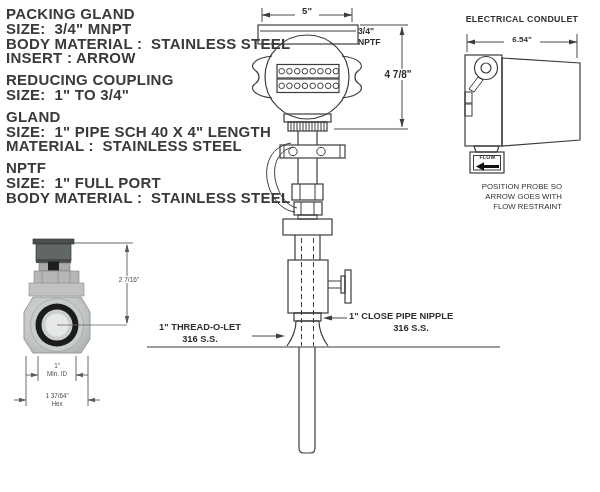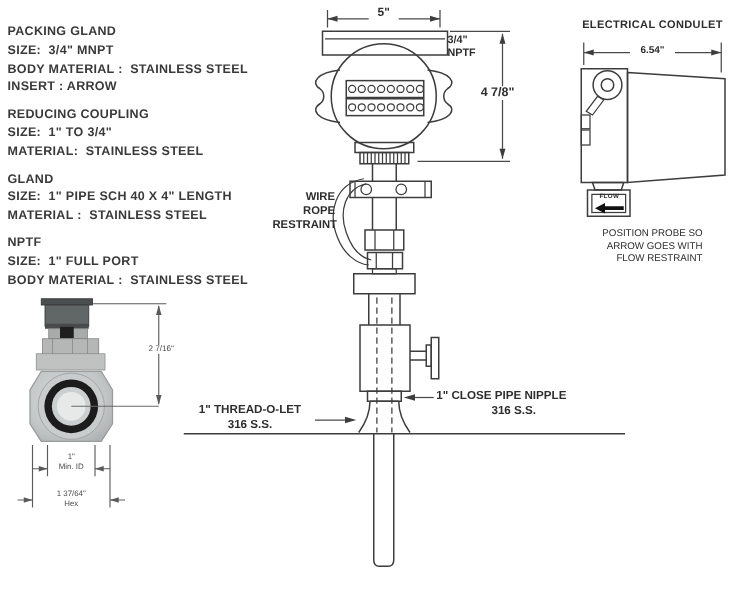--- a/index.html
+++ b/index.html
@@ -1,22 +1,22 @@
 <!DOCTYPE html>
 <html><head>
 <meta charset="utf-8">
 <style>
   html,body{margin:0;padding:0;background:#fff;}
   .stage{
     position:relative;width:600px;height:492px;background:#ffffff;overflow:hidden;
     font-family:"Liberation Sans", sans-serif;color:#2e2e2e;
   }
   .lbl{position:absolute;white-space:nowrap;color:#2e2e2e;}
-  .spec{position:absolute;left:6px;top:7px;font-size:10px;font-weight:700;
-        letter-spacing:.25px;color:#3a3a3a;margin-top:12px;}
+  .spec{position:absolute;left:6px;top:7px;font-size:15px;font-weight:700;
+        letter-spacing:.25px;color:#3a3a3a;}
   .spec .blk{margin-bottom:7px;}
   .spec .ln{line-height:14.8px;white-space:pre;}
   .dimtxt{background:#fff;text-align:center;}
   svg{position:absolute;left:0;top:0;}
   .c{stroke:#3d3d3d;fill:none;stroke-width:1.2;}
   .cthin{stroke:#3d3d3d;fill:none;stroke-width:1;}
   .cfill{fill:#3d3d3d;stroke:none;}
   .dim{stroke:#4a4a4a;fill:none;stroke-width:1;}
   .vdim{stroke:#5a5a5a;fill:none;stroke-width:.9;}
   .vdimf{fill:#5a5a5a;stroke:none;}
@@ -181,46 +181,40 @@
   <div class="spec">
     <div class="blk">
       <div class="ln">PACKING GLAND</div>
       <div class="ln">SIZE:  3/4" MNPT</div>
       <div class="ln">BODY MATERIAL :  STAINLESS STEEL</div>
       <div class="ln">INSERT : ARROW</div>
     </div>
     <div class="blk">
       <div class="ln">REDUCING COUPLING</div>
       <div class="ln">SIZE:  1" TO 3/4"</div>
-      <div class="ln">MATERIAL:  STAINLESS STEEL</div>
     </div>
     <div class="blk">
       <div class="ln">GLAND</div>
       <div class="ln">SIZE:  1" PIPE SCH 40 X 4" LENGTH</div>
       <div class="ln">MATERIAL :  STAINLESS STEEL</div>
     </div>
     <div class="blk">
       <div class="ln">NPTF</div>
       <div class="ln">SIZE:  1" FULL PORT</div>
       <div class="ln">BODY MATERIAL :  STAINLESS STEEL</div>
     </div>
   </div>
 
   <div class="lbl dimtxt" style="left:295px;top:5px;width:24px;font-size:9.5px;font-weight:700;">5"</div>
 
   <div class="lbl" style="left:358px;top:26px;font-size:8.6px;font-weight:700;">3/4"</div>
   <div class="lbl" style="left:358px;top:37px;font-size:8.6px;font-weight:700;">NPTF</div>
 
   <div class="lbl dimtxt" style="left:378px;top:69px;width:40px;font-size:10px;font-weight:700;">4 7/8"</div>
 
-  <div class="lbl" style="left:218px;top:152px;width:50px;text-align:right;font-size:9px;font-weight:600;line-height:11px;white-space:normal;">
-    <div>WIRE</div>
-    <div>ROPE</div>
-    <div>RESTRAINT</div>
-  </div>
 
   <div class="lbl" style="left:349px;top:310px;width:124px;font-size:9.3px;font-weight:600;line-height:12px;">
     <div>1" CLOSE PIPE NIPPLE</div>
     <div style="text-align:center;">316 S.S.</div>
   </div>
 
   <div class="lbl" style="left:148px;top:321px;width:104px;text-align:center;font-size:9.3px;font-weight:600;line-height:12px;">
     <div>1" THREAD-O-LET</div>
     <div>316 S.S.</div>
   </div>

